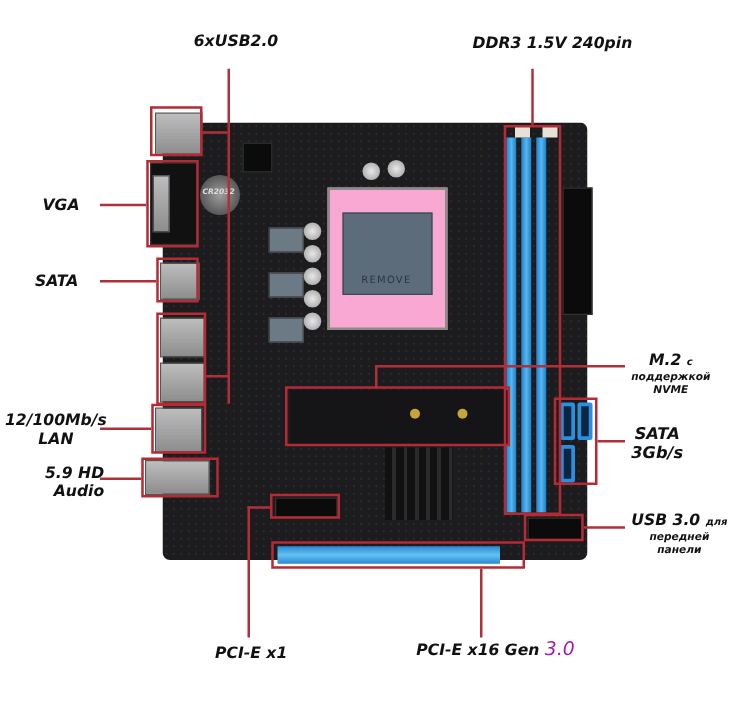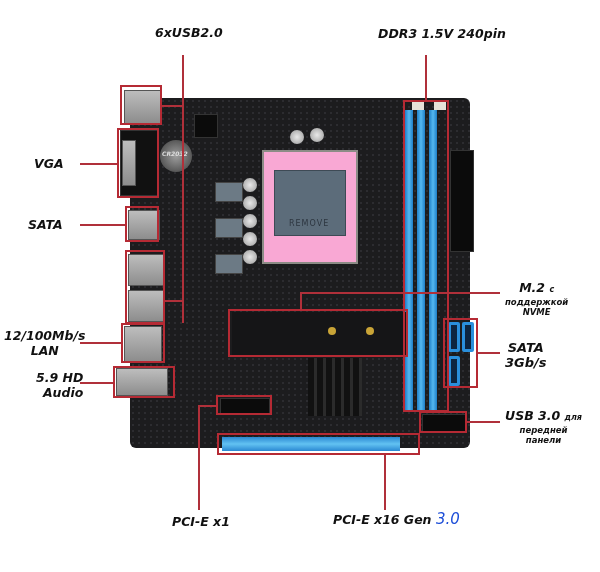--- a/index.html
+++ b/index.html
@@ -1,21 +1,21 @@
 <!DOCTYPE html>
 <html><head>
 <meta charset="utf-8">
 <style>
   html,body{margin:0;padding:0;background:#fff;}
   body{width:600px;height:572px;position:relative;overflow:hidden;font-family:"DejaVu Sans",sans-serif;}
   .abs{position:absolute;}
   .lbl{position:absolute;font-weight:bold;font-style:italic;color:#111;font-size:12.5px;line-height:15px;white-space:nowrap;text-align:center;}
   .sub{font-size:8.5px;font-weight:bold;font-style:italic;line-height:10px;display:block;}
   .small{font-size:8px;font-weight:bold;font-style:italic;}
-  .ver{font-weight:normal;font-style:italic;font-size:15px;color:#1d4ed8;}
+  .ver{font-weight:normal;font-style:italic;font-size:15px;color:#a21caf;}
   .line{position:absolute;background:#b0303a;}
   .box{position:absolute;border:2px solid #b52a34;box-sizing:border-box;}
   .board{position:absolute;left:130px;top:98px;width:340px;height:350px;background:#1c1c1e;border-radius:6px;
     background-image:radial-gradient(#2c2c30 1px,transparent 1px);background-size:6px 6px;}
   .port{position:absolute;background:linear-gradient(#bdbdbd,#8d8d8d);border:1px solid #555;}
   .dimm{position:absolute;background:linear-gradient(90deg,#1f7fc8,#55b8f0,#1f7fc8);}
   .pcie{position:absolute;background:linear-gradient(#2a88d2,#62c2f2,#2a88d2);}
   .black{position:absolute;background:#0b0b0b;border:1px solid #333;}
   .cap{position:absolute;width:14px;height:14px;border-radius:50%;background:radial-gradient(#e8e8e8,#9a9a9a);}
   .ind{position:absolute;width:26px;height:18px;background:#6c7a85;border:1px solid #444;}

